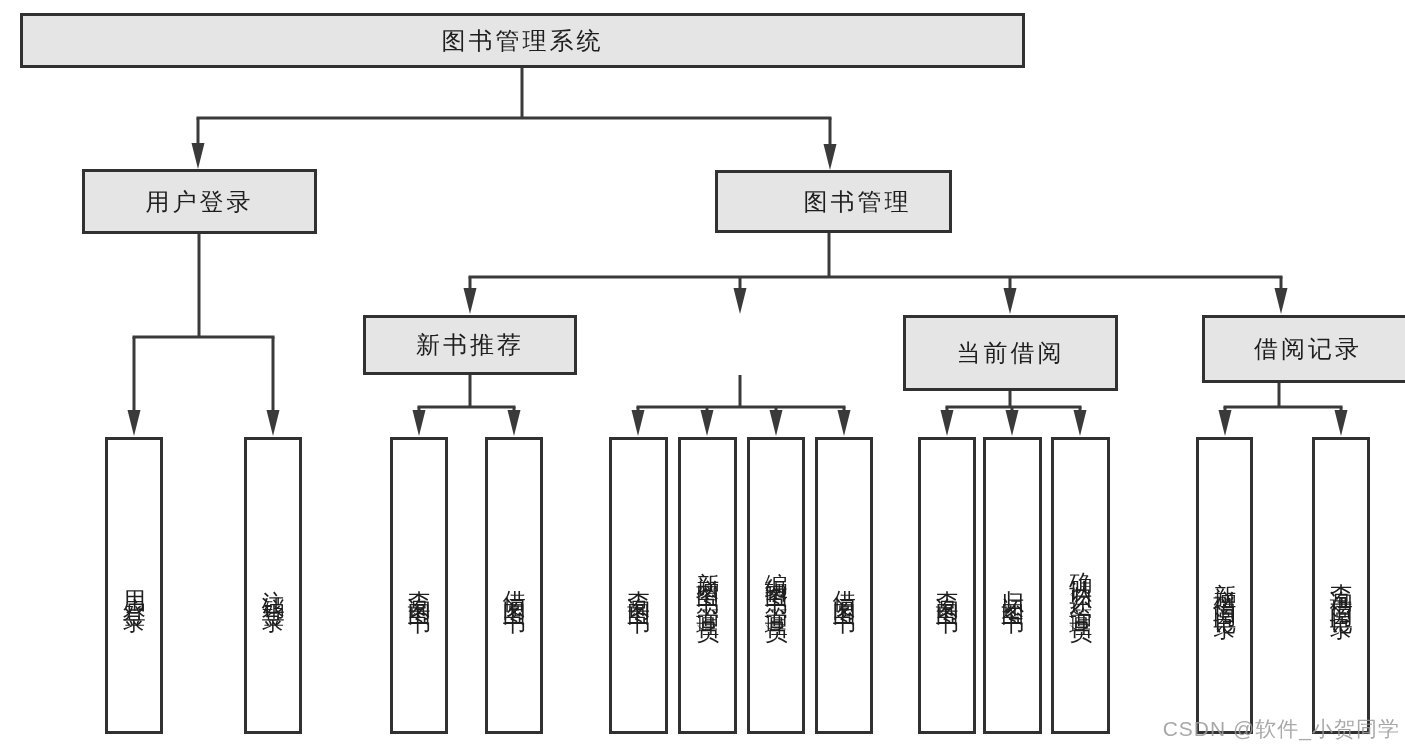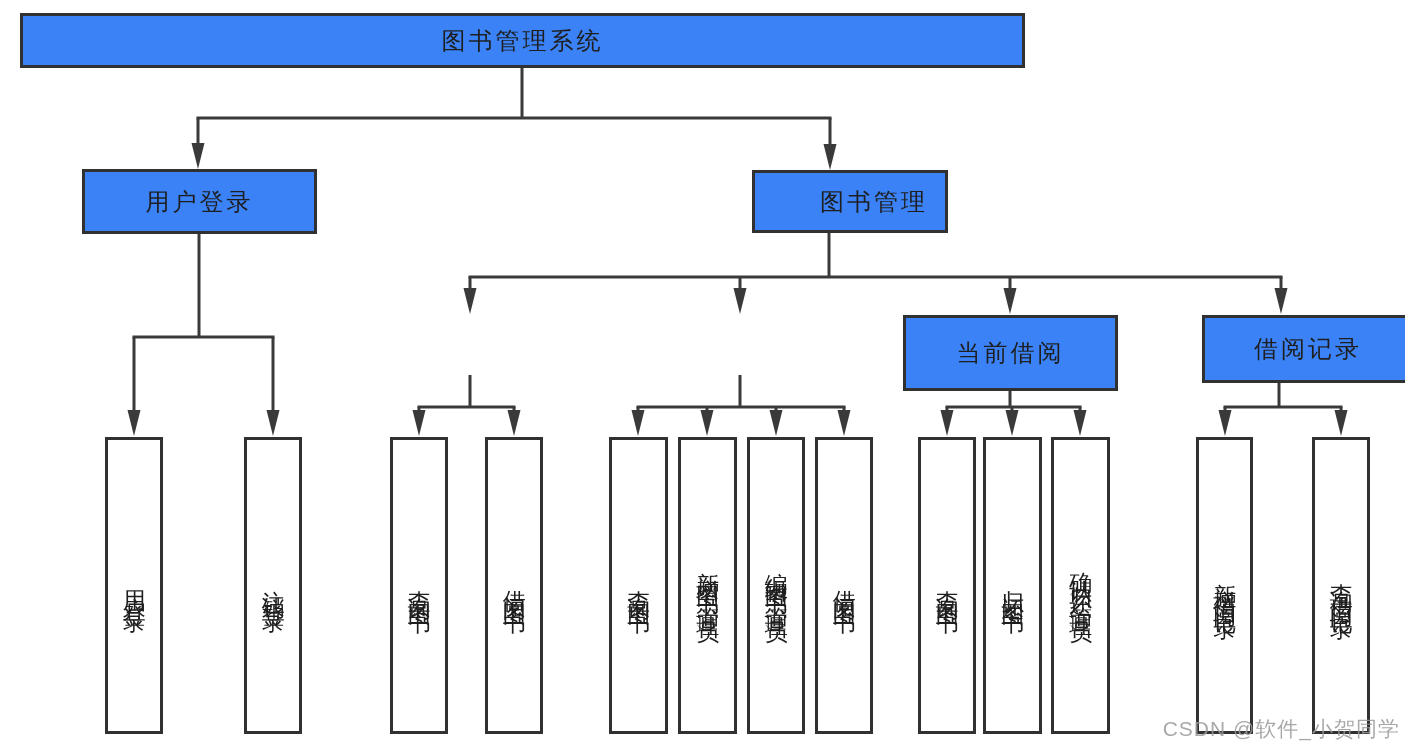--- a/index.html
+++ b/index.html
@@ -18,21 +18,21 @@
   #connectors {
     position: absolute;
     left: 0; top: 0;
     width: 1405px; height: 747px;
     z-index: 1;
   }
   .hbox {
     position: absolute;
     box-sizing: border-box;
     border: 3px solid #313131;
-    background: #3b82f6;
+    background: #e5e5e5;
     display: flex;
     align-items: center;
     justify-content: center;
     font-size: 24px;
     letter-spacing: 3px;
     color: #1e1e1e;
     z-index: 2;
     white-space: nowrap;
   }
   .vbox {
@@ -147,22 +147,23 @@
       <path class="cline" d="M1225 407 V427"></path>
       <path class="cline" d="M1341 407 V427"></path>
       <polygon class="arrow" points="1225,436 1218.5,410 1231.5,410"></polygon>
       <polygon class="arrow" points="1341,436 1334.5,410 1347.5,410"></polygon>
     </g>
   </svg>
 
   <div class="hbox" style="left:20px; top:13px; width:1005px; height:55px;">图书管理系统</div>
 
   <div class="hbox" style="left:82px; top:169px; width:235px; height:65px;">用户登录</div>
-  <div class="hbox" style="left:752px; top:170px; width:196px; height:63px;padding-left:48px;">图书管理</div>
-
+  <div class="hbox" style="left:715px; top:170px; width:237px; height:63px;padding-left:48px;">图书管理</div>
+
+  <div class="hbox" style="left:363px; top:315px; width:214px; height:60px;">新书推荐</div>
   <div class="hbox" style="left:903px; top:315px; width:215px; height:76px;">当前借阅</div>
   <div class="hbox" style="left:1202px; top:315px; width:212px; height:68px;">借阅记录</div>
 
   <div class="vbox" style="left:105px;">
     <span class="vtext">用户登录</span>
   </div>
   <div class="vbox" style="left:244px;">
     <span class="vtext">注销登录</span>
   </div>
 

